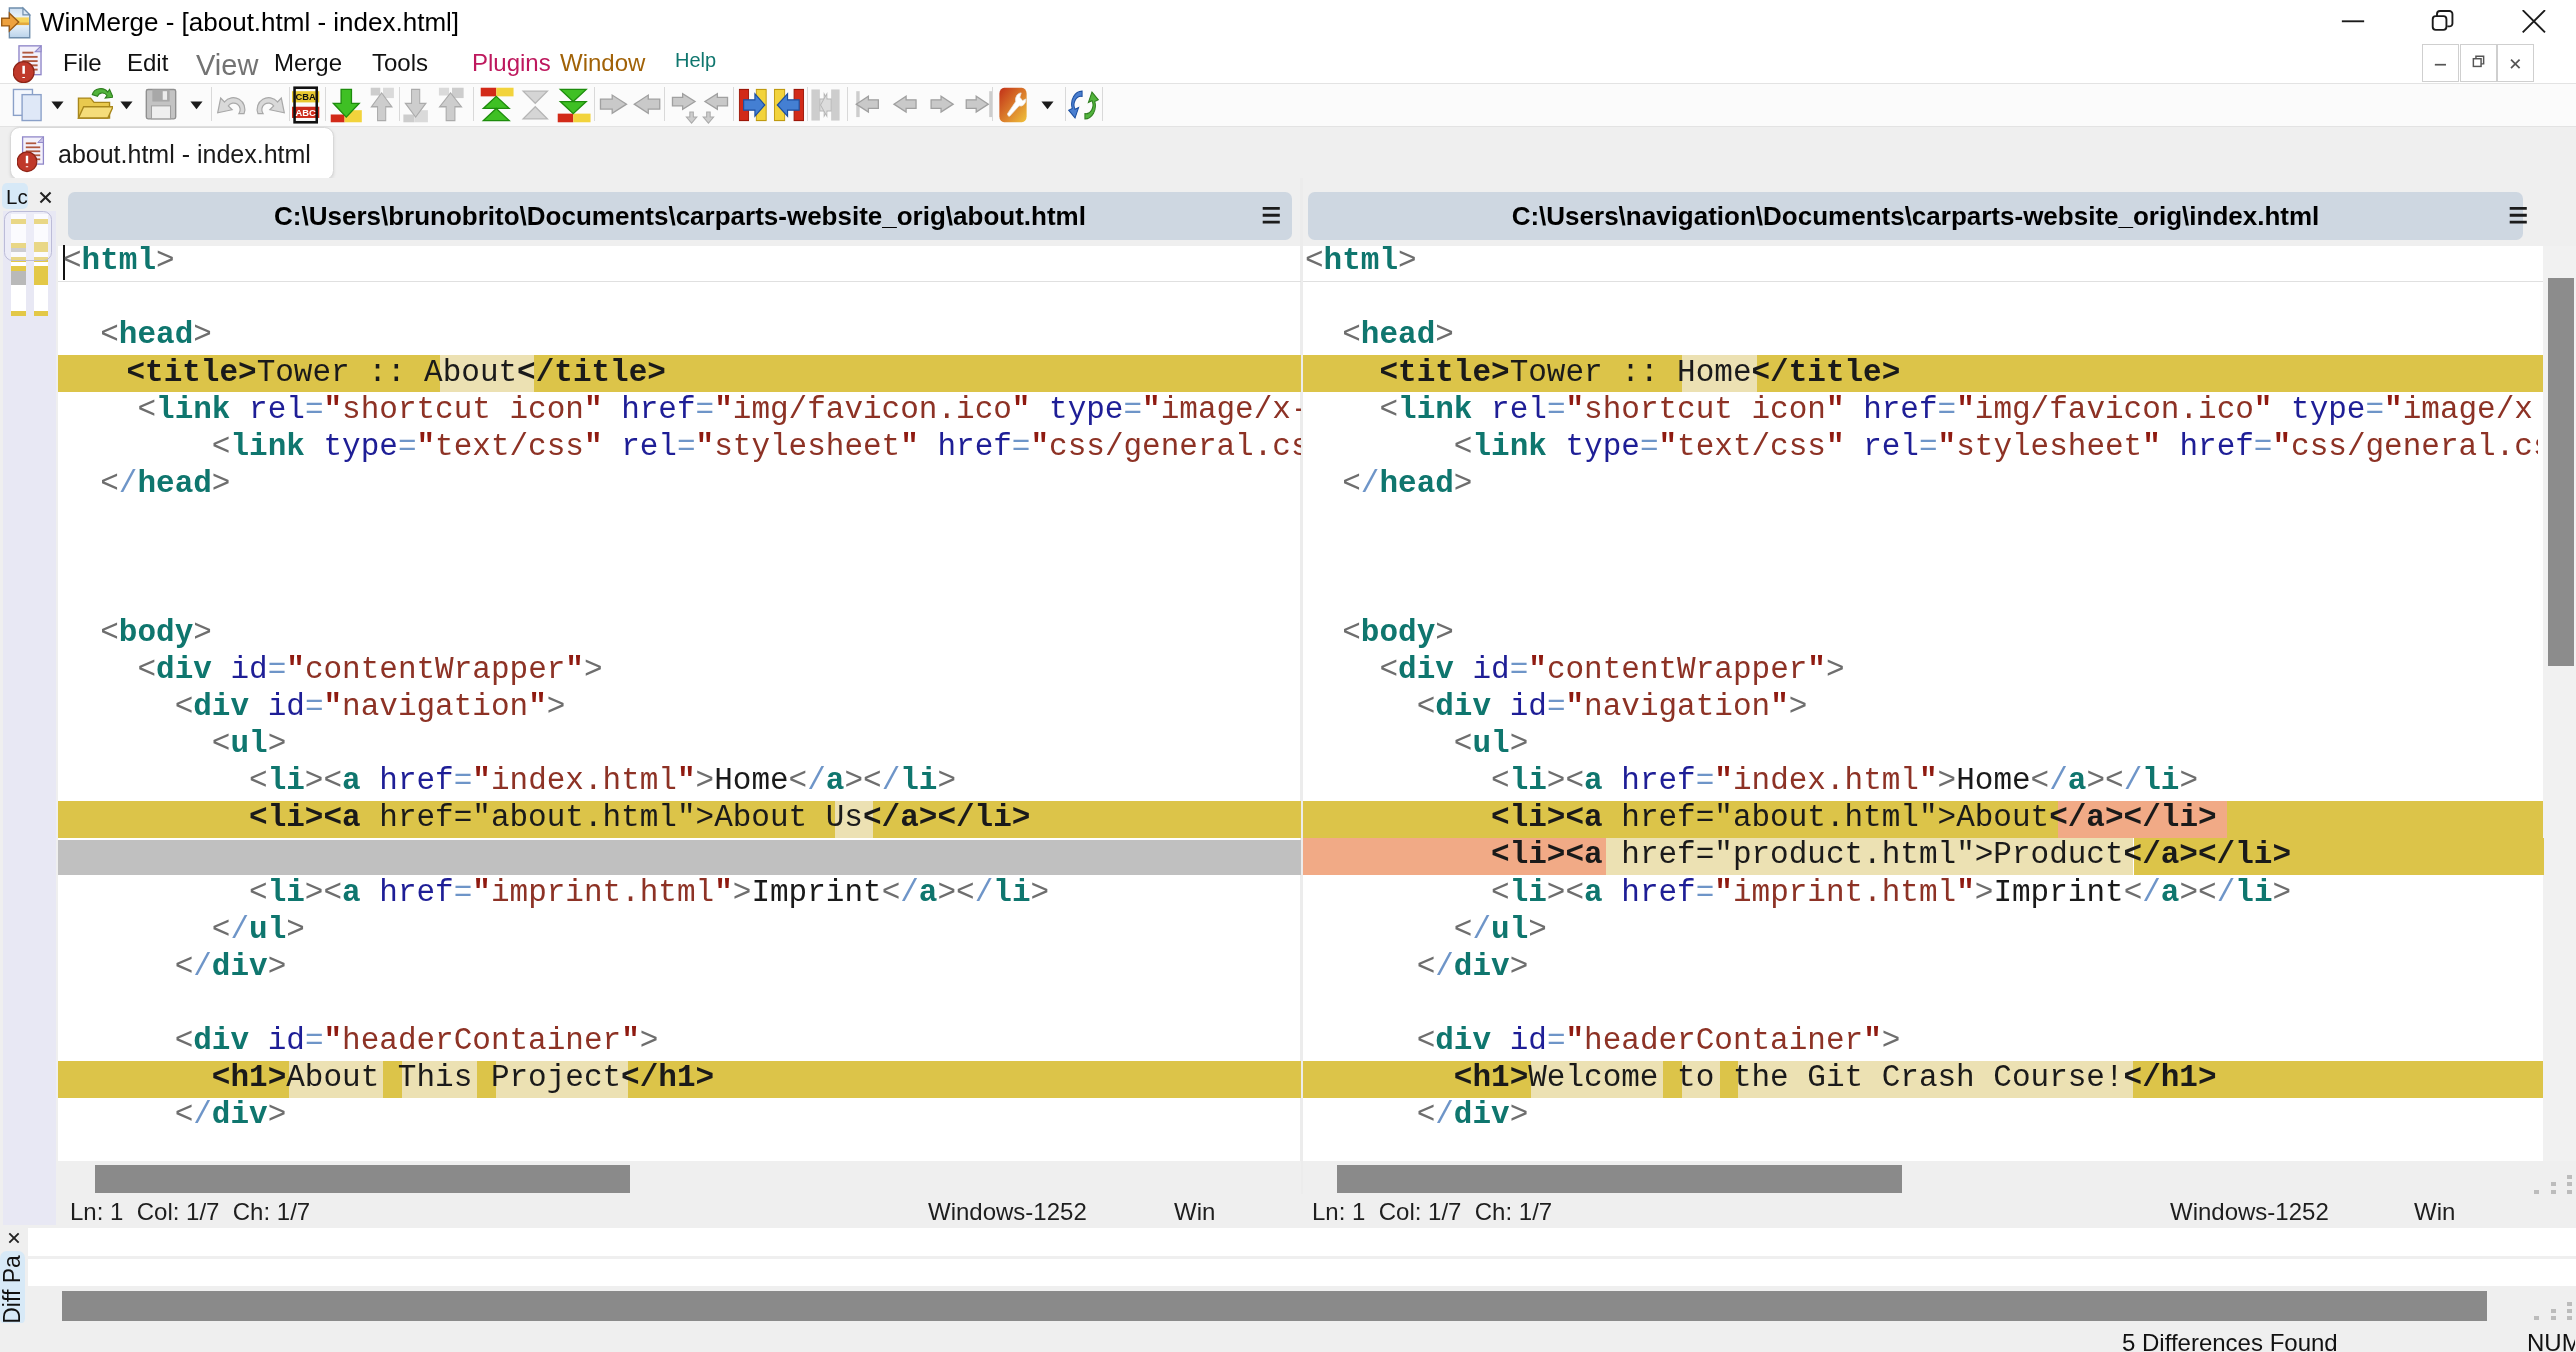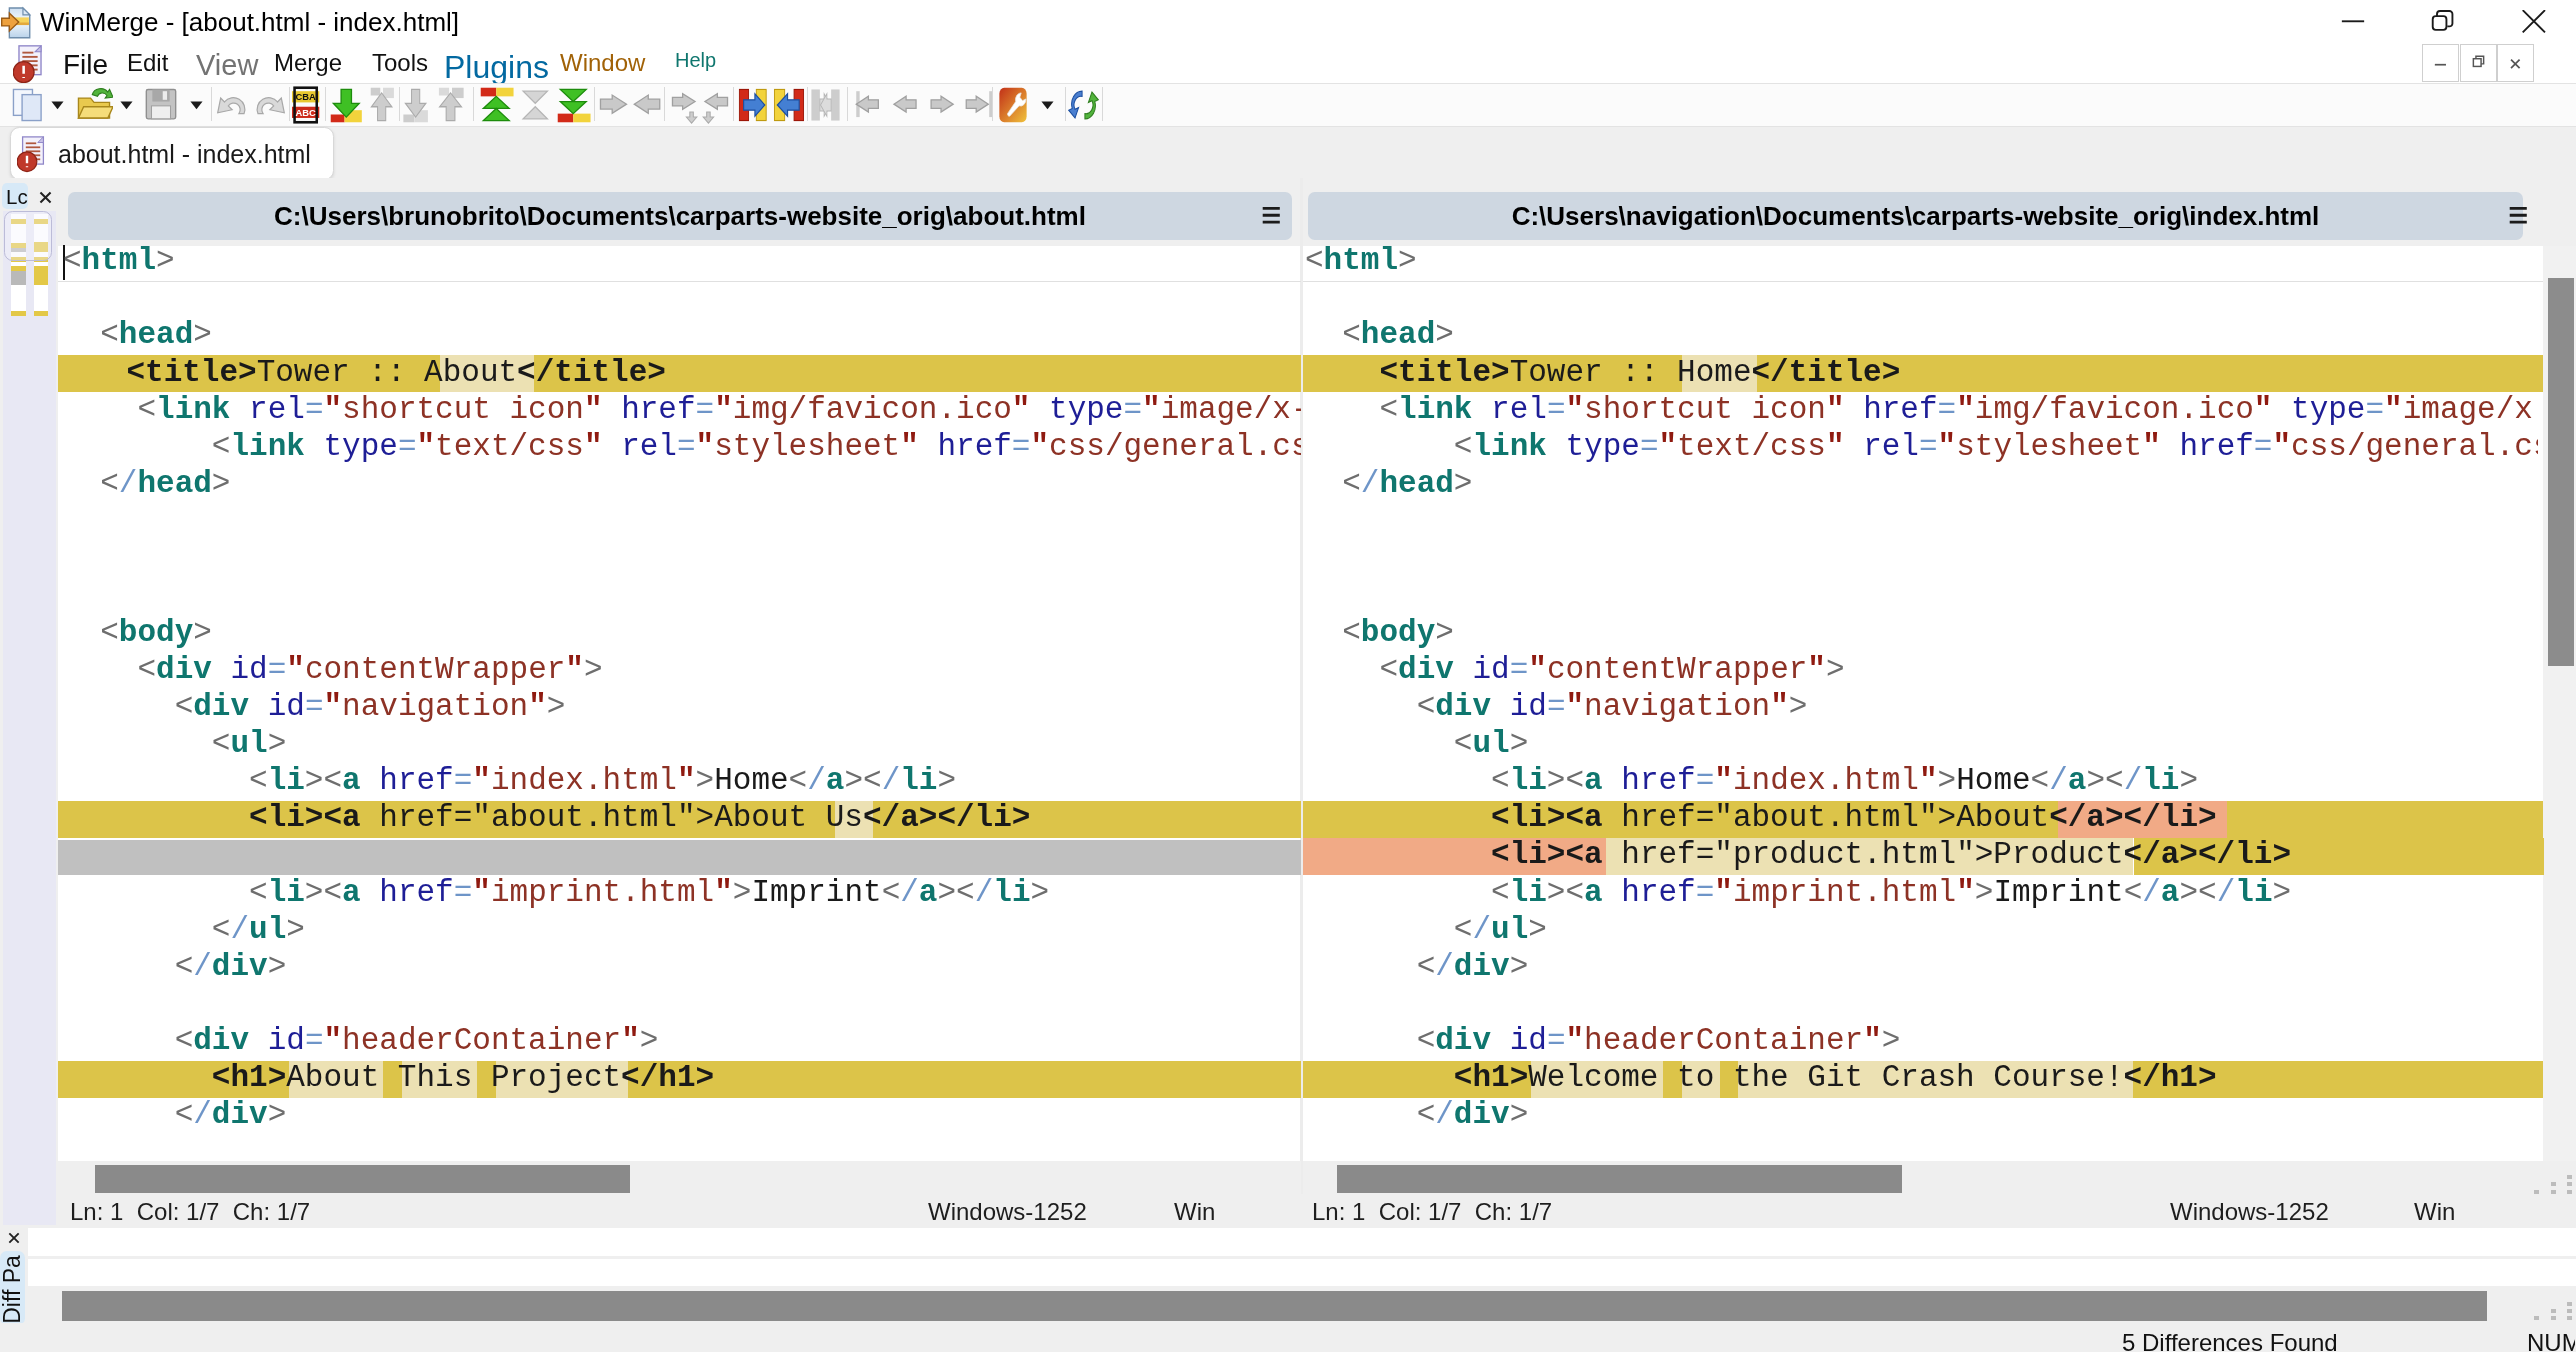--- a/index.html
+++ b/index.html
@@ -42,26 +42,26 @@
  <g stroke="#b0583f" stroke-width="2.2">
   <line x1="11" y1="9" x2="24" y2="9"></line>
       <line x1="11" y1="14" x2="29" y2="14"></line>
   <line x1="11" y1="19" x2="29" y2="19"></line>
       <line x1="11" y1="24" x2="29" y2="24"></line>
   <line x1="11" y1="29" x2="29" y2="29"></line>
  </g>
  <circle cx="12.5" cy="32" r="12.3" fill="#c0392b" stroke="#8e2417" stroke-width="1.5"></circle>
  <path d="M12.5 24.5 v9.5 m0 3.6 v1.4" stroke="#fff" stroke-width="3"></path>
 </svg>
-<div class="abs" style="left:63px;top:49px;font-size:28px;color:#111">File</div>
+<div class="abs" style="left:63px;top:49px;font-size:24px;color:#111">File</div>
 <div class="abs" style="left:127px;top:49px;font-size:24px;color:#111">Edit</div>
 <div class="abs" style="left:196px;top:49px;font-size:29px;color:#737373">View</div>
 <div class="abs" style="left:274px;top:49px;font-size:24px;color:#111">Merge</div>
 <div class="abs" style="left:372px;top:49px;font-size:24px;color:#111">Tools</div>
-<div class="abs" style="left:444px;top:49px;font-size:32px;color:#0369a1">Plugins</div>
+<div class="abs" style="left:472px;top:49px;font-size:24px;color:#be185d">Plugins</div>
 <div class="abs" style="left:560px;top:49px;font-size:24px;color:#a16207">Window</div>
 <div class="abs" style="left:675px;top:49px;font-size:20px;color:#0f766e">Help</div>
 <div class="abs" style="left:2422px;top:44px;width:37px;height:38px;background:#fff;border:0.9px solid #cfcfcf"></div>
 <div class="abs" style="left:2460px;top:44px;width:37px;height:38px;background:#fff;border:0.9px solid #cfcfcf"></div>
 <div class="abs" style="left:2497px;top:44px;width:37px;height:38px;background:#fff;border:0.9px solid #cfcfcf"></div>
 <svg class="abs" style="left:2422px;top:44px" width="113" height="38" viewBox="0 0 132 44">
  <line x1="15" y1="24" x2="28" y2="24" stroke="#555" stroke-width="2"></line>
  <rect x="60" y="17" width="9" height="9" fill="none" stroke="#555" stroke-width="1.7"></rect>
  <path d="M63 17 v-3 h9 v9 h-3" fill="none" stroke="#555" stroke-width="1.7"></path>
  <path d="M104 18 l10 10 m0 -10 l-10 10" stroke="#555" stroke-width="2"></path>

